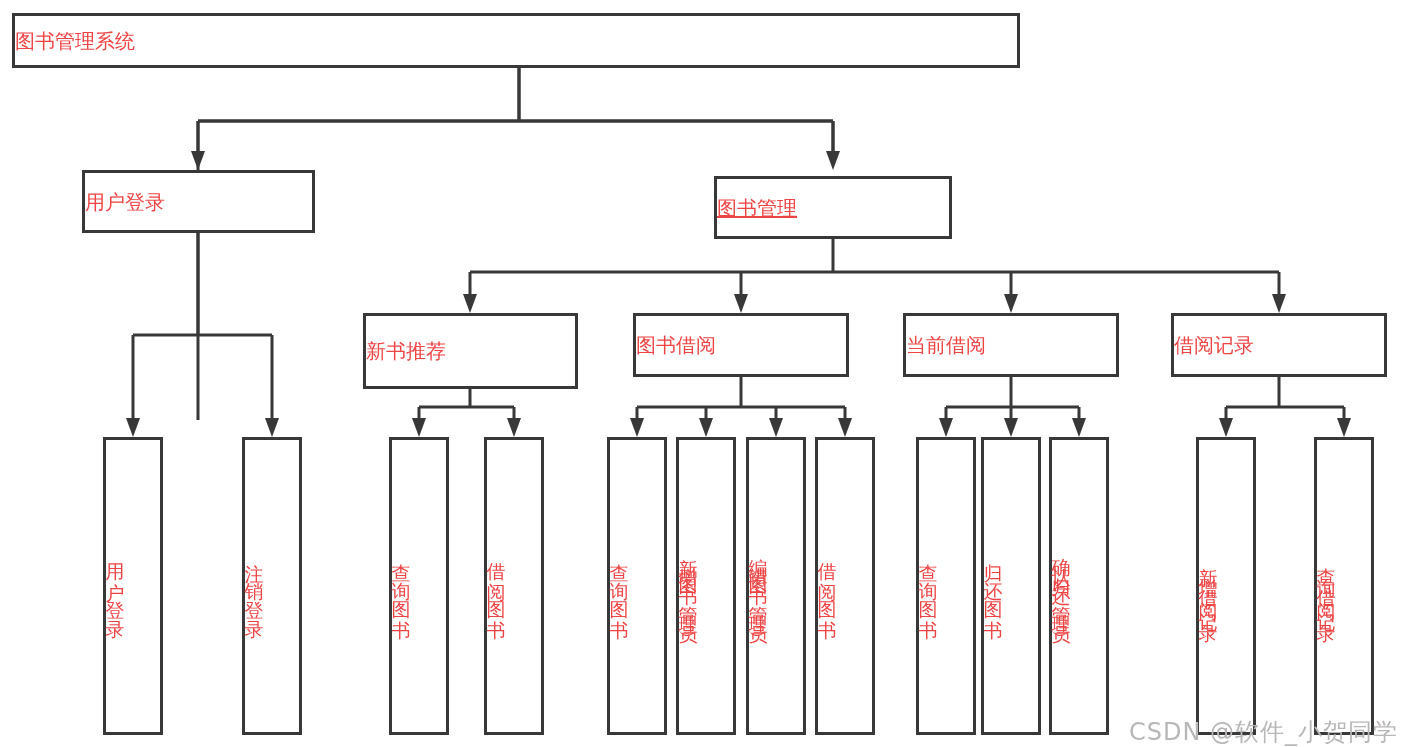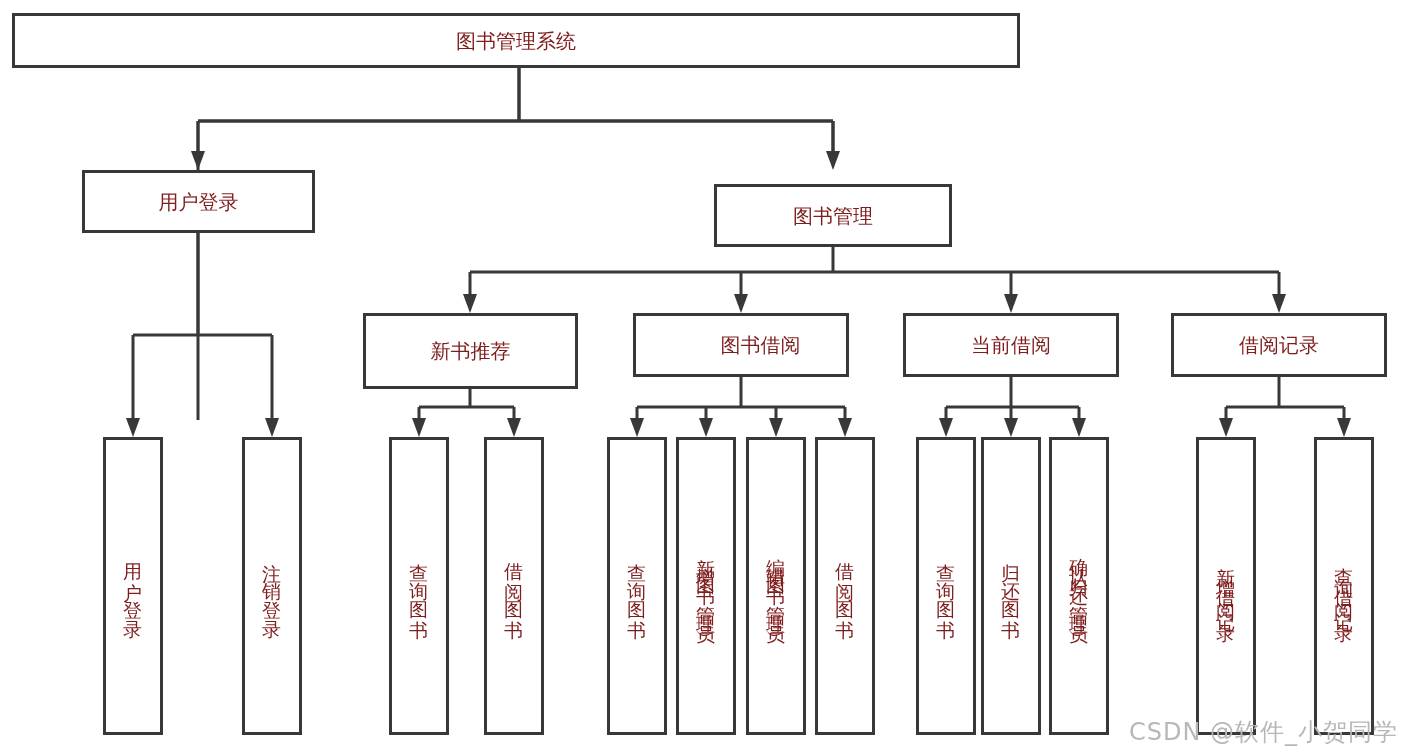--- a/index.html
+++ b/index.html
@@ -17,43 +17,43 @@
     width: 1405px; height: 747px;
     pointer-events: none;
   }
   .node {
     position: absolute;
     box-sizing: border-box;
     border: 3px solid #383838;
     background: #ffffff;
     display: flex;
     align-items: center;
-    justify-content: center;
-    color: #7f1d1d;
+    justify-content: flex-start;
+    color: #ef4444;
     font-size: 20px;
     line-height: 1;
     text-align: center;
   }
   .leaf { font-size: 19px; }
   .leaf .vtext {
     writing-mode: vertical-rl;
     text-orientation: mixed;
     white-space: nowrap;
   }
   
   .ls-lg { letter-spacing: 1.0em; }
   .ls-md { letter-spacing: 0.6em; }
   .ls-sm { letter-spacing: 0.5em; }
 
   
   #root          { left: 12px;   top: 13px;  width: 1008px; height: 55px; }
   #n-user-login  { left: 82px;   top: 170px; width: 233px;  height: 63px; }
-  #n-book-mgmt   { left: 714px;  top: 184px; width: 238px;  height: 63px; }
+  #n-book-mgmt   { left: 714px;  top: 176px; width: 238px;  height: 63px; text-decoration: underline; }
   #n-new-book    { left: 363px;  top: 313px; width: 215px;  height: 76px; }
-  #n-borrowing   { left: 633px;  top: 313px; width: 216px;  height: 64px; padding-left: 39px; }
+  #n-borrowing   { left: 633px;  top: 313px; width: 216px;  height: 64px; }
   #n-current     { left: 903px;  top: 313px; width: 216px;  height: 64px; }
   #n-records     { left: 1171px; top: 313px; width: 216px;  height: 64px; }
 
   
   .leaf { top: 437px; height: 298px; width: 60px; }
   #l-login       { left: 103px; }
   #l-logout      { left: 242px; }
   #l-query1      { left: 389px; }
   #l-borrow1     { left: 484px; }
   #l-query2      { left: 607px; }

